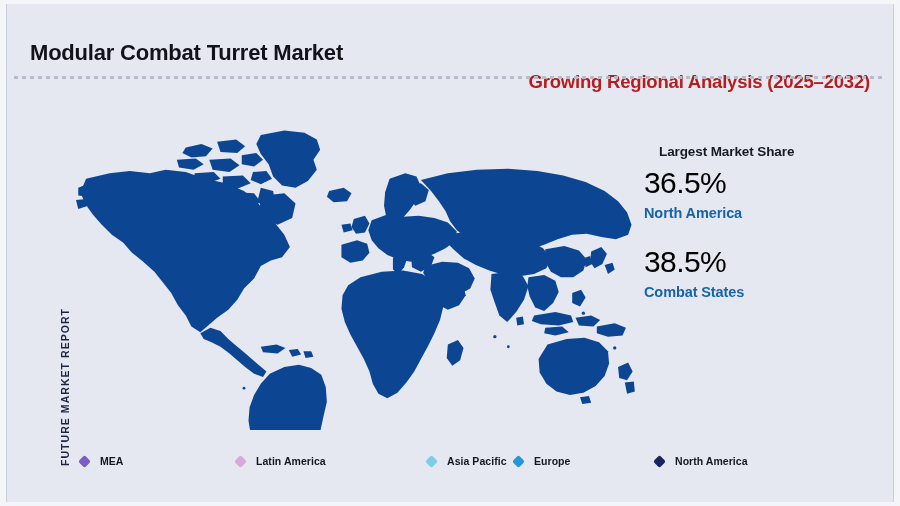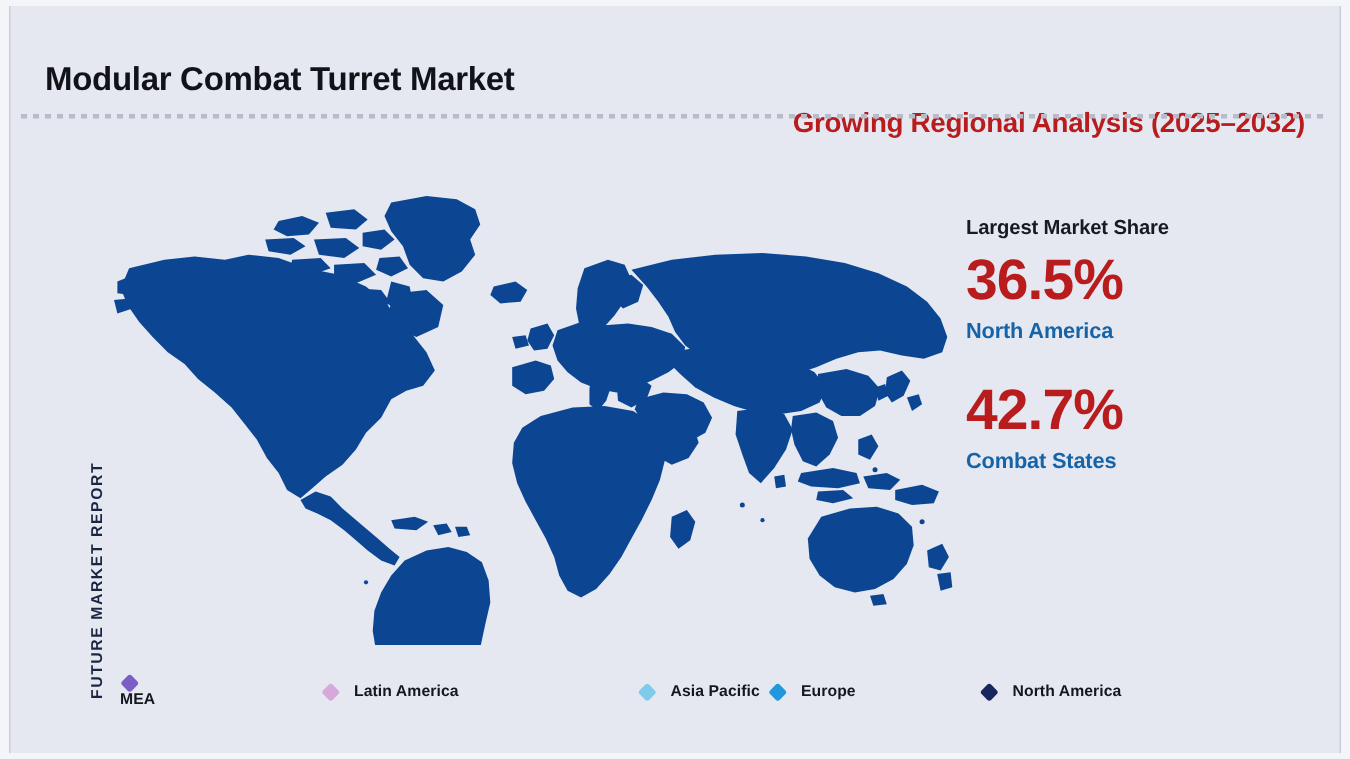--- a/index.html
+++ b/index.html
@@ -68,24 +68,24 @@
   }
   .map-area svg{display:block;width:100%;height:100%;}
 
   
   .stats{
     position:absolute;left:638px;top:140px;width:250px;
   }
   .stat-block{margin-bottom:26px;}
   .stat-label{
     font-size:13.5px;font-weight:bold;color:#171a21;
-    margin-bottom:9px;letter-spacing:-0.1px;
+    margin-bottom:9px;letter-spacing:-0.1px;margin-left:15px;
   }
   .stat-value{
-    font-size:38px;font-weight:bold;color:#b91c1c;
+    font-size:30px;font-weight:normal;color:#000000;
     line-height:1;letter-spacing:-0.6px;margin-bottom:7px;
   }
   .stat-region{
     font-size:14.5px;font-weight:bold;color:#1664a7;
     letter-spacing:-0.1px;
   }
 
   
   .legend{
     position:absolute;left:74px;right:34px;top:444px;height:26px;
@@ -253,34 +253,34 @@
 
   <div class="stats">
 
     <div class="stat-block">
       <div class="stat-label">Largest Market Share</div>
       <div class="stat-value">36.5%</div>
       <div class="stat-region">North America</div>
     </div>
 
     <div class="stat-block">
-      <div class="stat-value">42.7%</div>
+      <div class="stat-value">38.5%</div>
       <div class="stat-region">Combat States</div>
     </div>
 
   </div>
 
   <div class="legend">
 
-    <div class="legend-item" style="position:absolute;left:0;flex-direction:column;">
+    <div class="legend-item" style="position:absolute;left:0;">
       <span class="legend-marker" style="background: rgb(122, 93, 199);"></span>
       <span class="legend-label">MEA</span>
     </div>
 
-    <div class="legend-item" style="position:absolute;left:136px;text-align:center;">
+    <div class="legend-item" style="position:absolute;left:156px;text-align:center;">
       <span class="legend-marker" style="background: rgb(215, 169, 218);"></span>
       <span class="legend-label">Latin America</span>
     </div>
 
     <div class="legend-item" style="position:absolute;left:300px;margin-left:47px;">
       <span class="legend-marker" style="background: rgb(127, 203, 233);"></span>
       <span class="legend-label">Asia Pacific</span>
     </div>
 
     <div class="legend-item" style="position:absolute;left:434px;">

